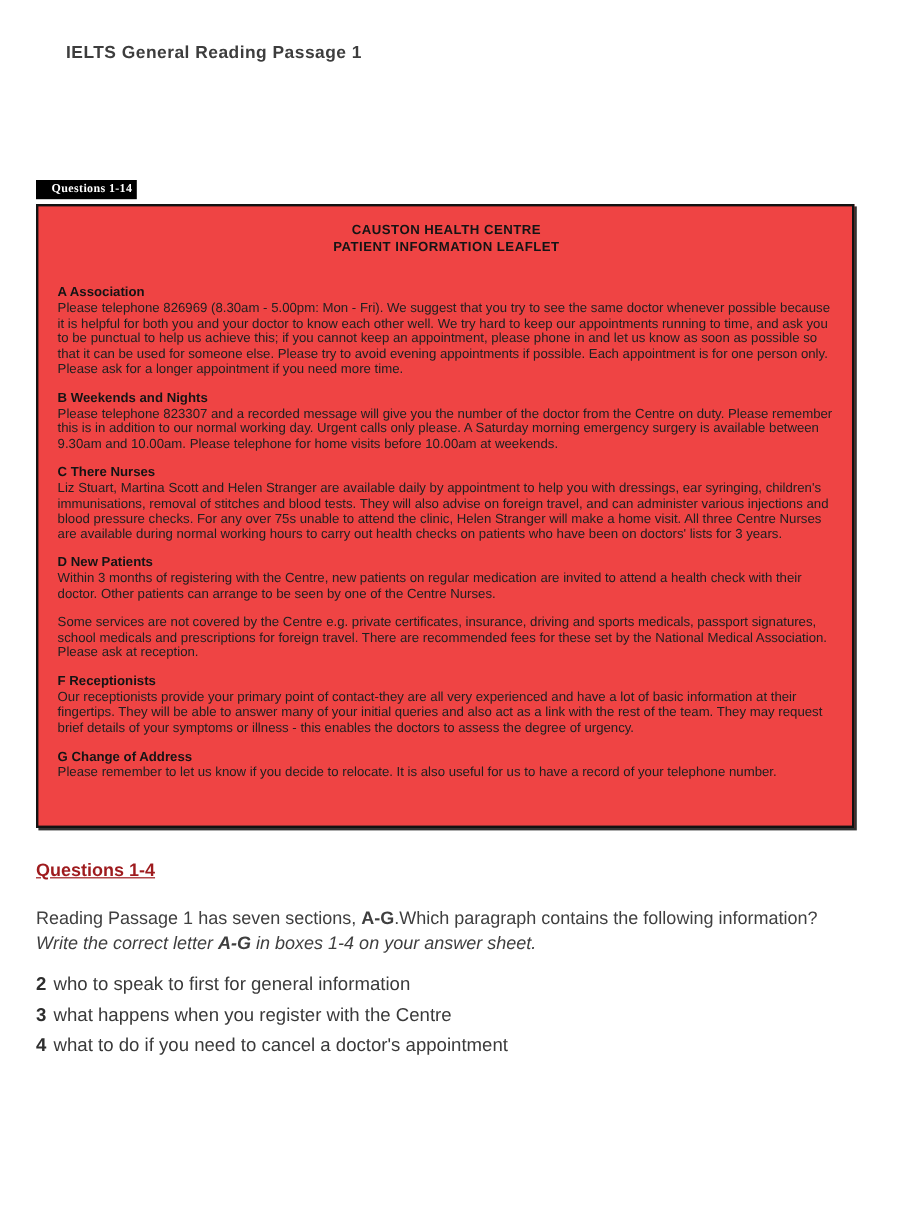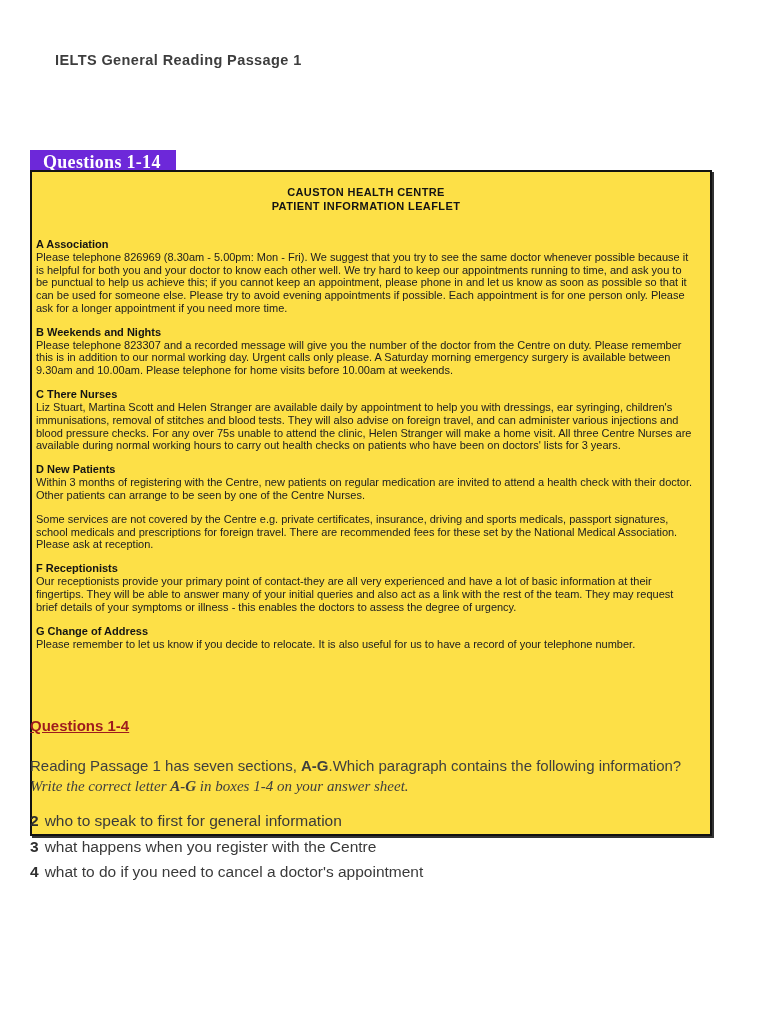--- a/index.html
+++ b/index.html
@@ -7,48 +7,48 @@
   body {
     width: 768px;
     height: 1024px;
     position: relative;
     font-family: "Liberation Sans", sans-serif;
     overflow: hidden;
   }
   .page-title {
     position: absolute;
     left: 55px;
-    top: 52px;
+    top: 36px;
     font-size: 14.5px;
     font-weight: bold;
     letter-spacing: 0.4px;
     color: #3d3d3d;
   }
   .questions-banner {
     position: absolute;
     left: 30px;
     top: 150px;
-    background: #6d28d9;
+    background: #000000;
     color: #ffffff;
     font-family: "Liberation Serif", serif;
     font-weight: bold;
-    font-size: 18px;
-    padding: 2px 15px 3px 13px;
+    font-size: 10px;
+    padding: 2px 4px 3px 13px;
     letter-spacing: 0.3px;
   }
   .leaflet-box {
     position: absolute;
     left: 30px;
     top: 170px;
     width: 682px;
-    height: 666px;
-    background: #fde047;
+    height: 520px;
+    background: #ef4444;
     border: 2px solid #121212;
     box-shadow: 2px 2px 0 rgba(15,15,15,0.85);
-    padding: 13px 14px 10px 4px;
+    padding: 13px 14px 10px 16px;
     color: #1b1b1b;
     overflow: hidden;
   }
   .leaflet-heading {
     text-align: center;
     font-weight: bold;
     font-size: 11px;
     letter-spacing: 0.4px;
     line-height: 1.3;
     margin-bottom: 24px;
@@ -79,21 +79,21 @@
     position: absolute;
     left: 30px;
     top: 755px;
     width: 680px;
     font-size: 15px;
     color: #3f3f3f;
     line-height: 21px;
   }
   .q14-instructions .underline { }
   .q14-instructions .bold { font-weight: bold; }
-  .write-line { font-style: italic; font-family: Liberation Serif, serif; }
+  .write-line { font-style: italic; }
   .q14-items {
     position: absolute;
     left: 30px;
     top: 808px;
     width: 680px;
   }
   .q-item {
     font-size: 15.5px;
     color: #3a3a3a;
     line-height: 25.5px;

